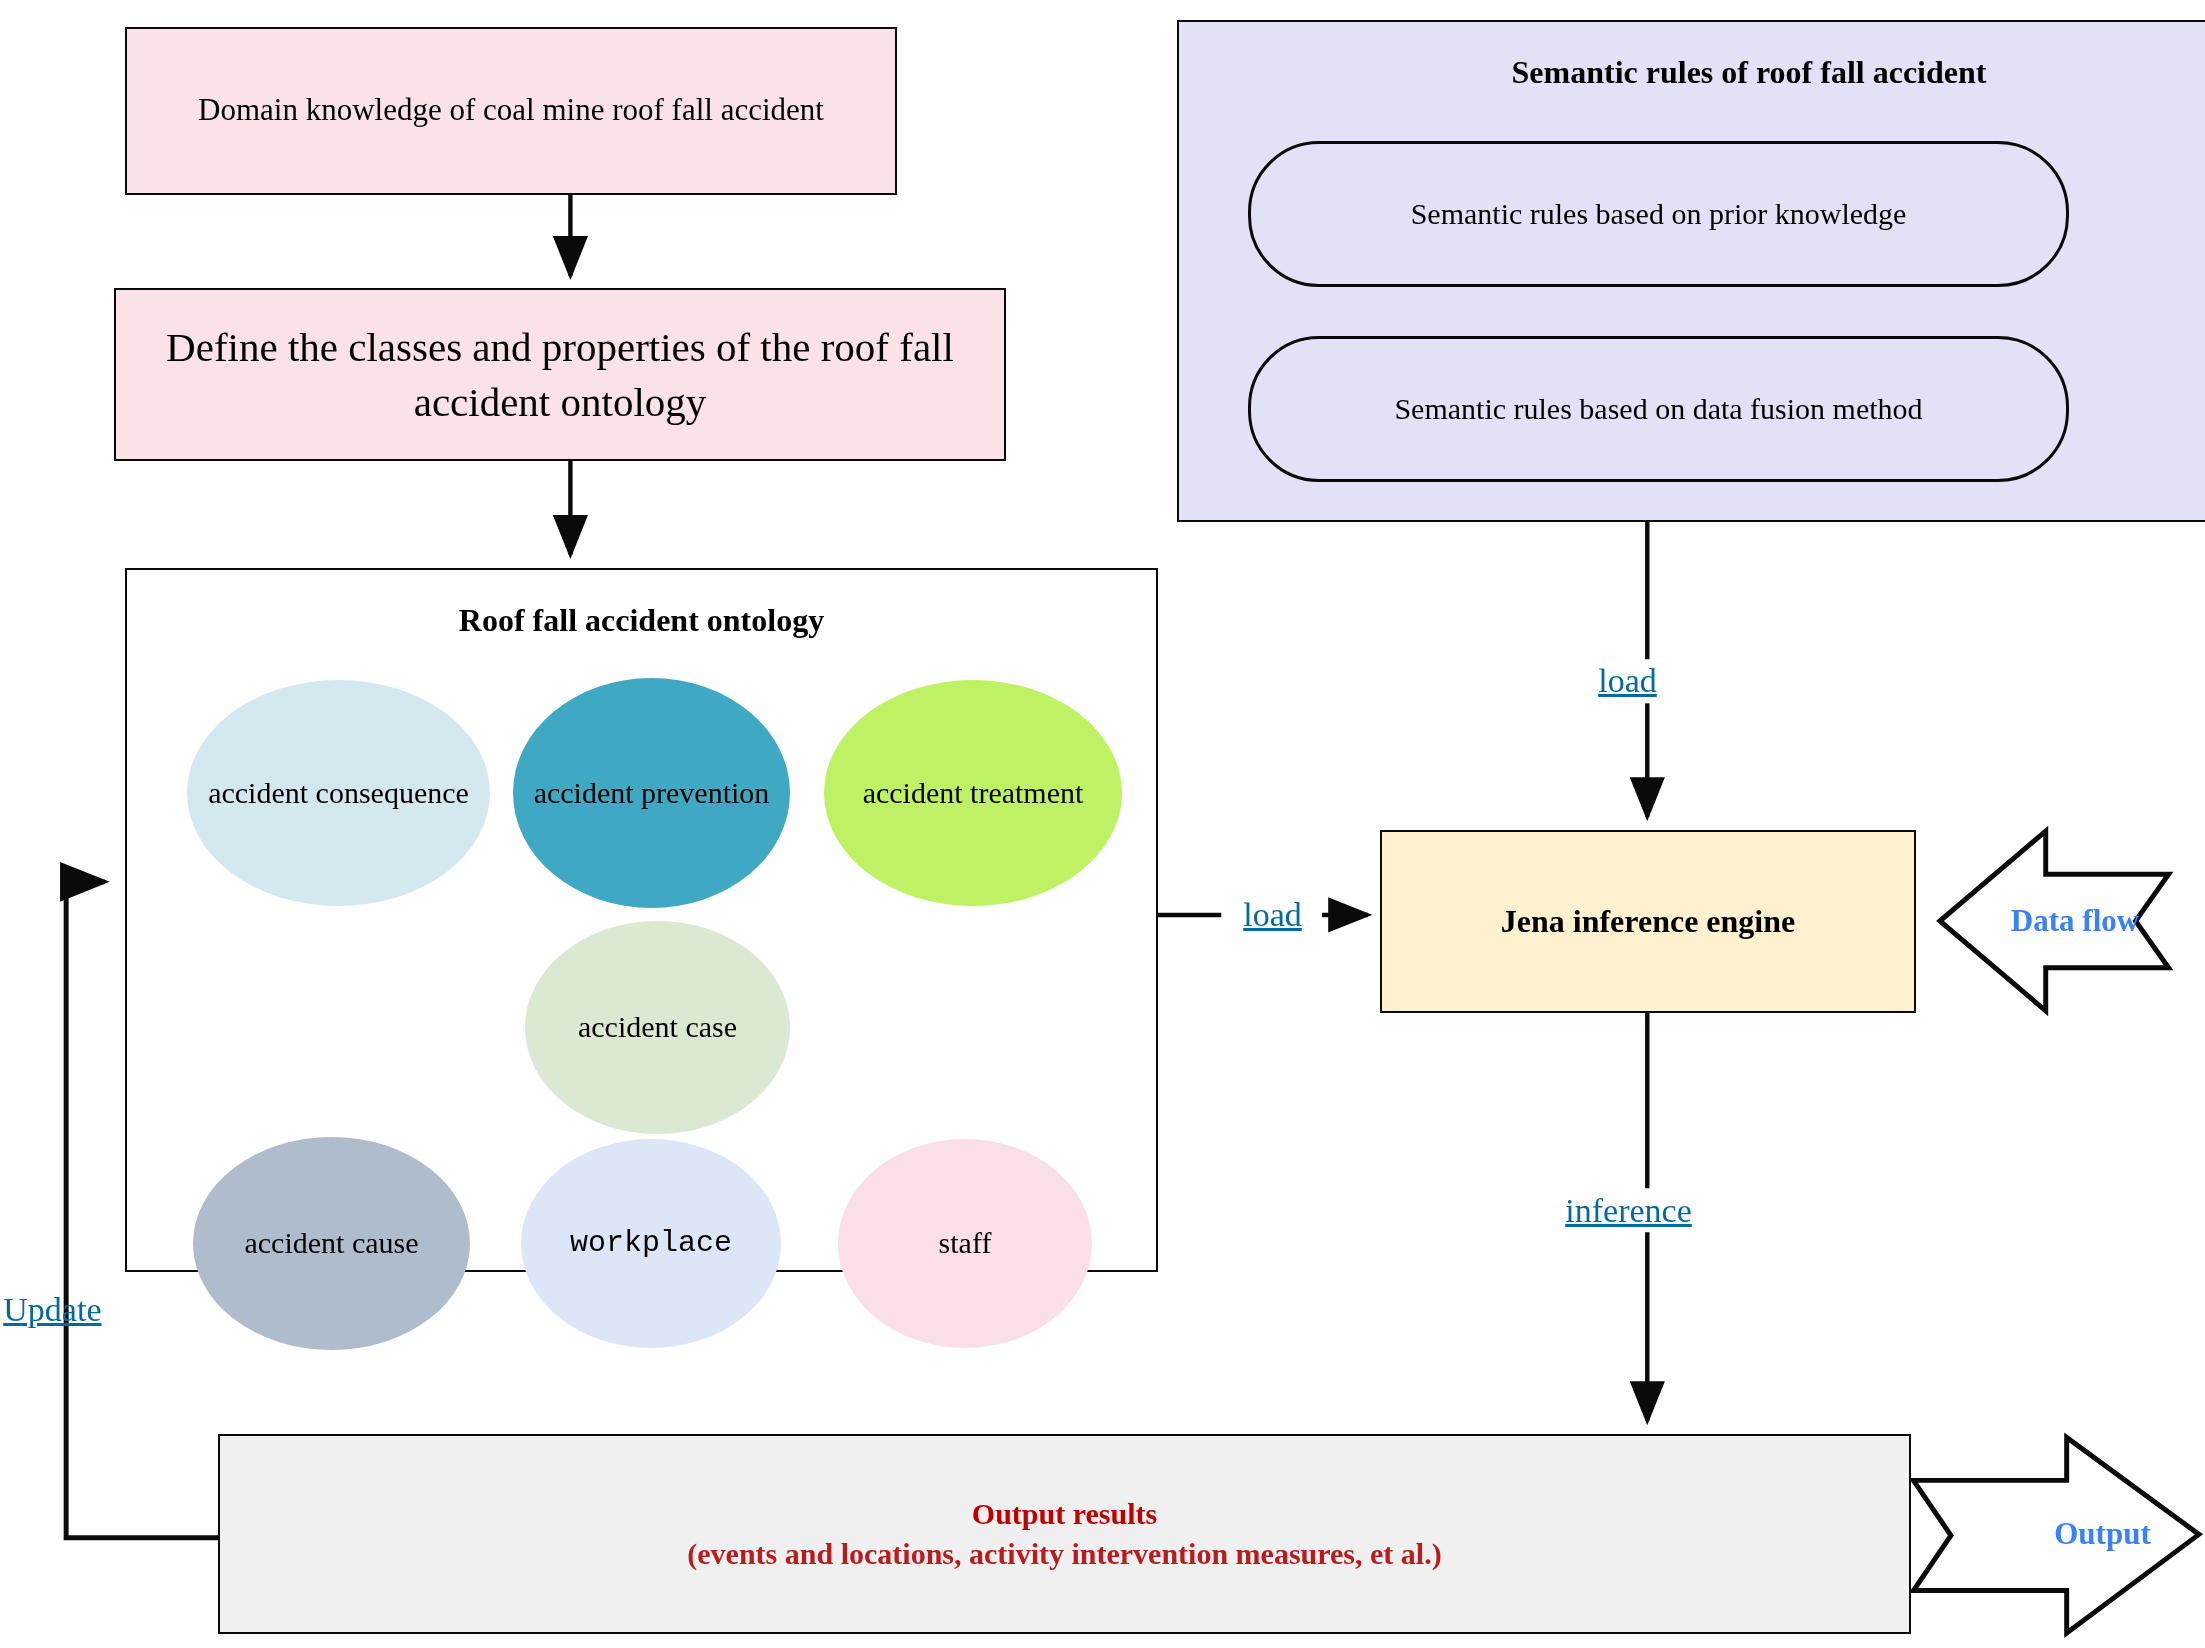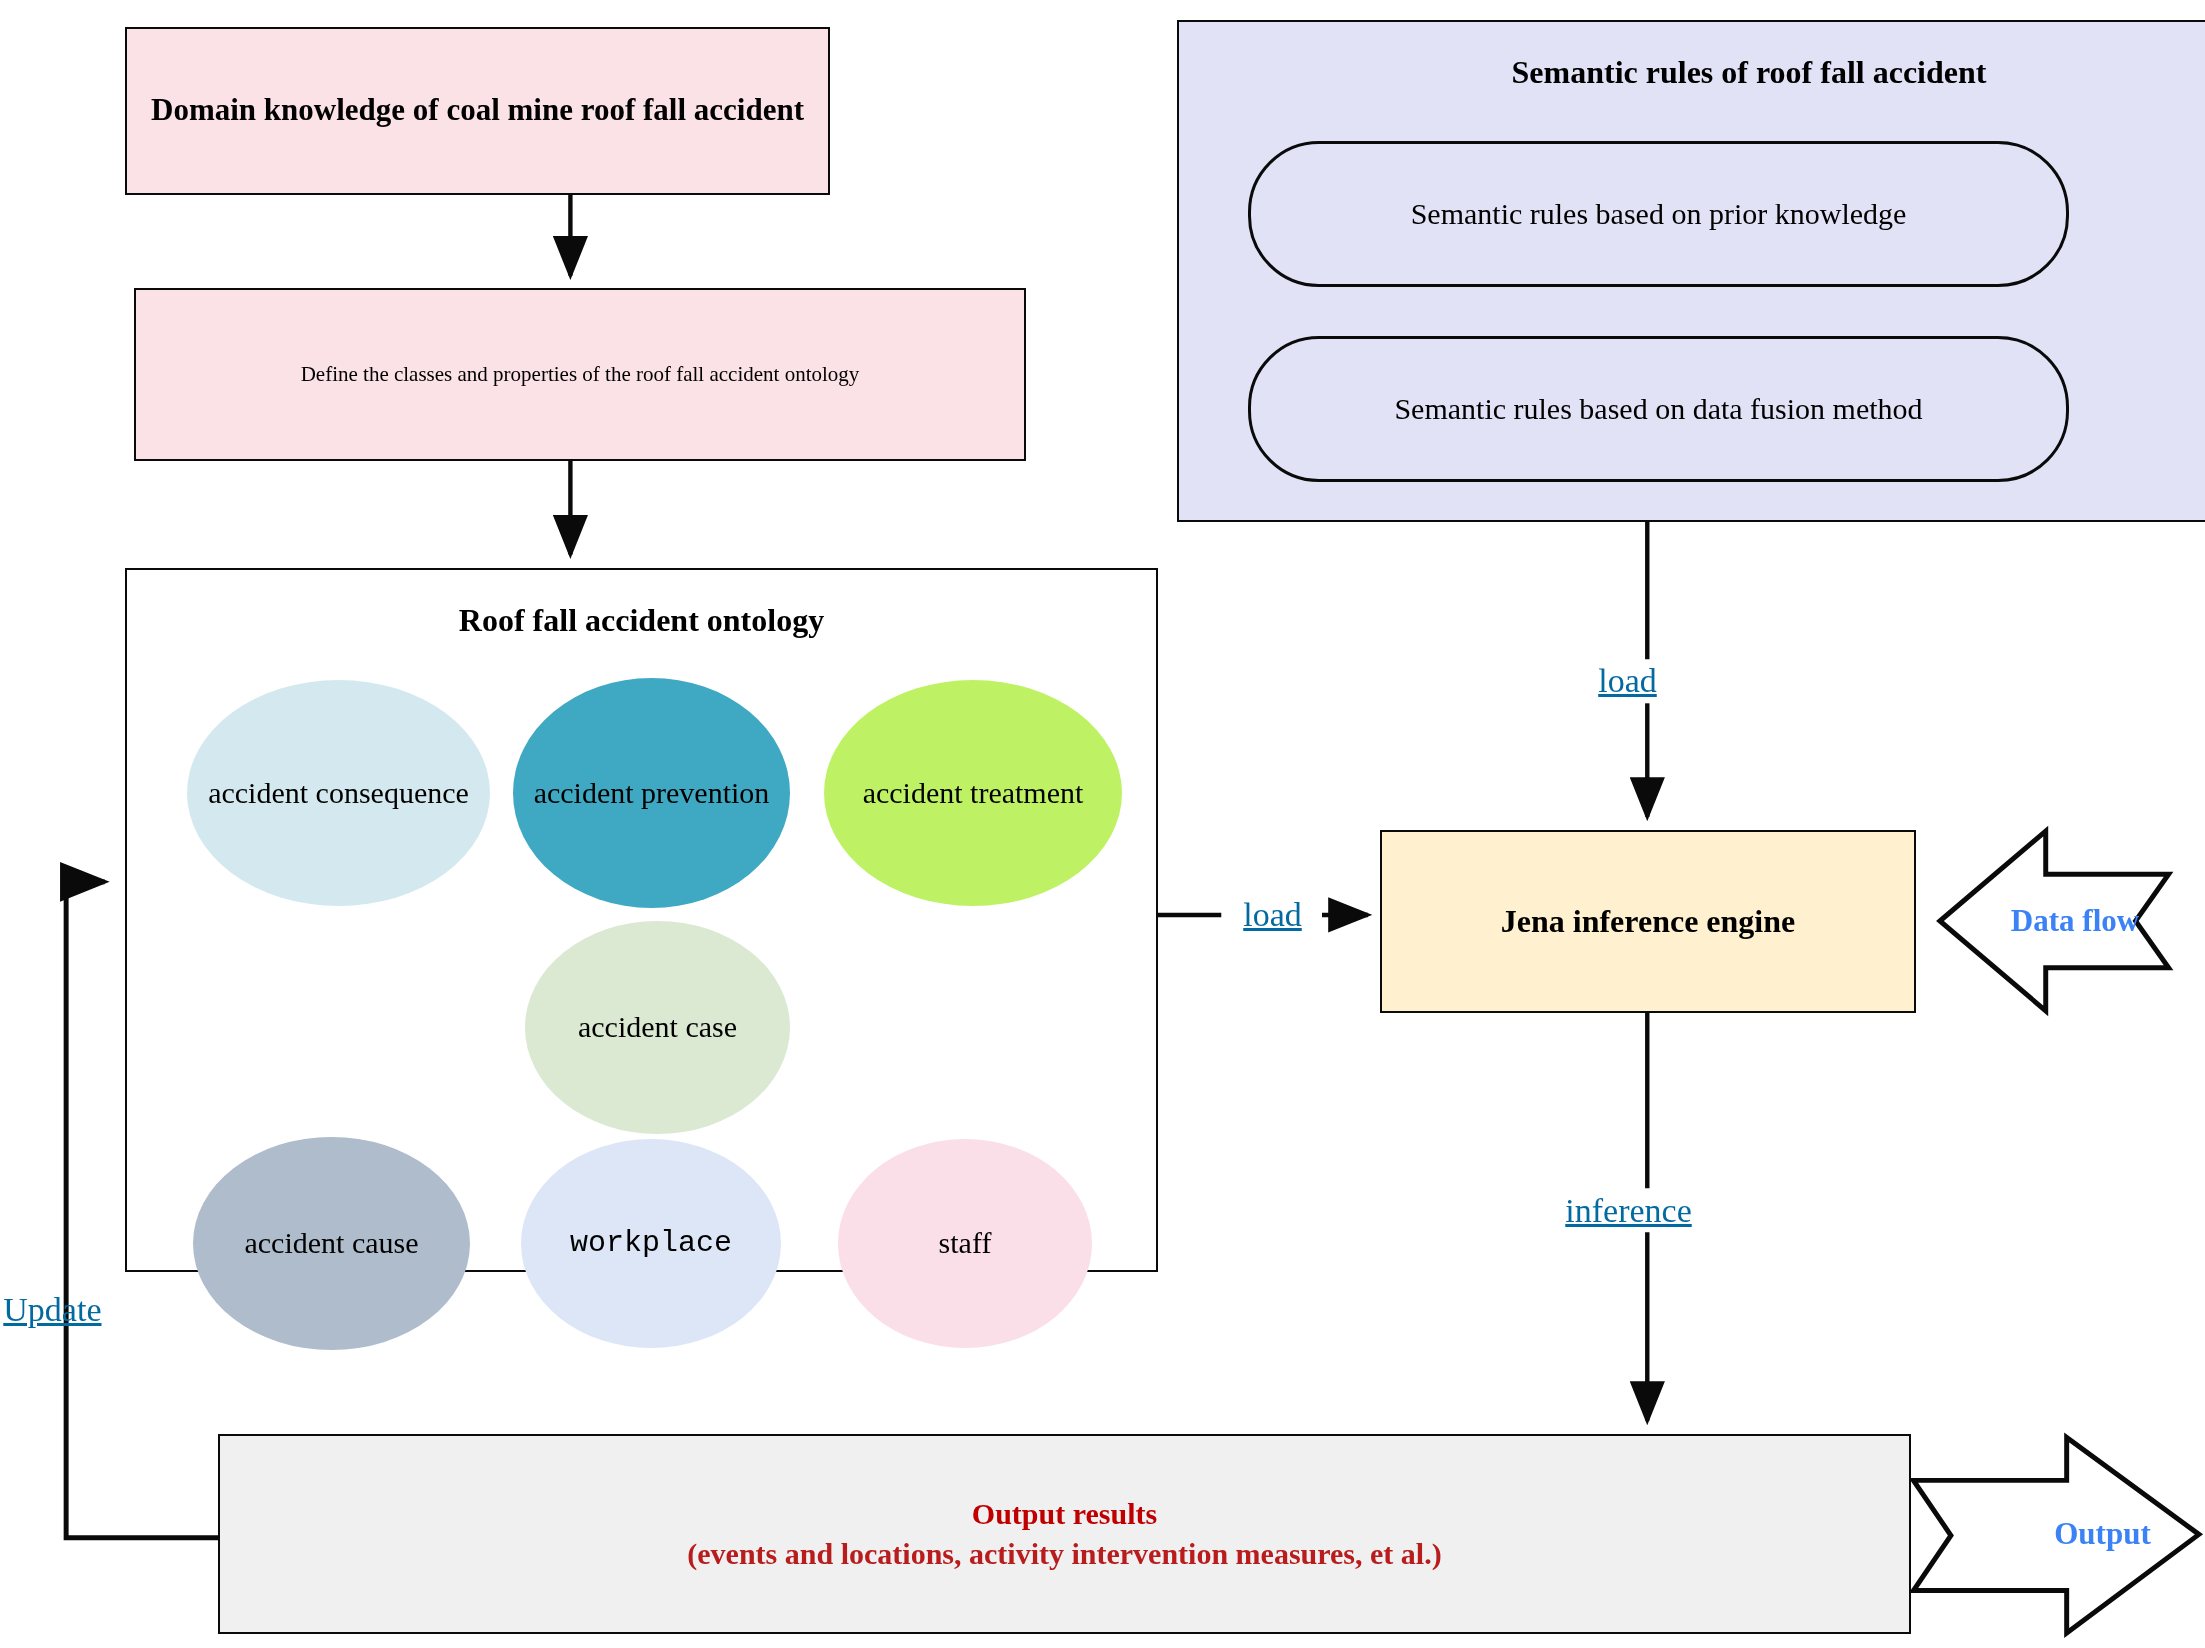--- a/index.html
+++ b/index.html
@@ -27,29 +27,28 @@
     align-items:center;
     justify-content:center;
     text-align:center;
     line-height:1.32;
   }
   .boxed{
     border:2.8px solid #0a0a0a;
   }
   
   #box-domain-knowledge{
-    left:125px;top:26.5px;width:705px;height:168px;
+    left:125px;top:26.5px;width:772px;height:168px;
     background:#fae2e6;
     font-size:31px;
-    font-weight:bold;
   }
   #box-define-classes{
-    left:134px;top:288px;width:892px;height:173px;
+    left:114px;top:288px;width:892px;height:173px;
     background:#fae2e6;
-    font-size:21px;
+    font-size:41px;
     padding:8px 39px;
   }
   
   #panel-semantic-rules{
     left:1177px;top:20px;width:1144px;height:502px;
     background:#e2e2f7;
     display:block;
   }
   #semantic-rules-title{
     position:absolute;

